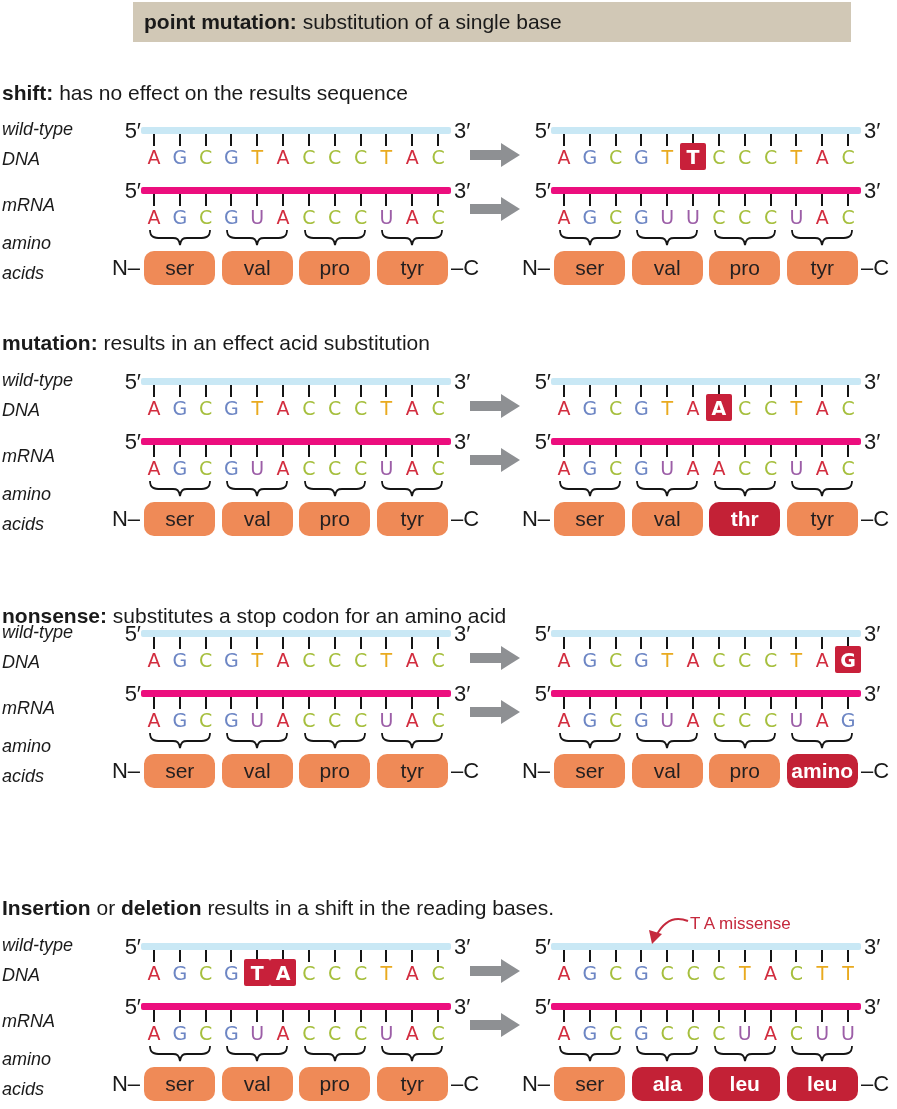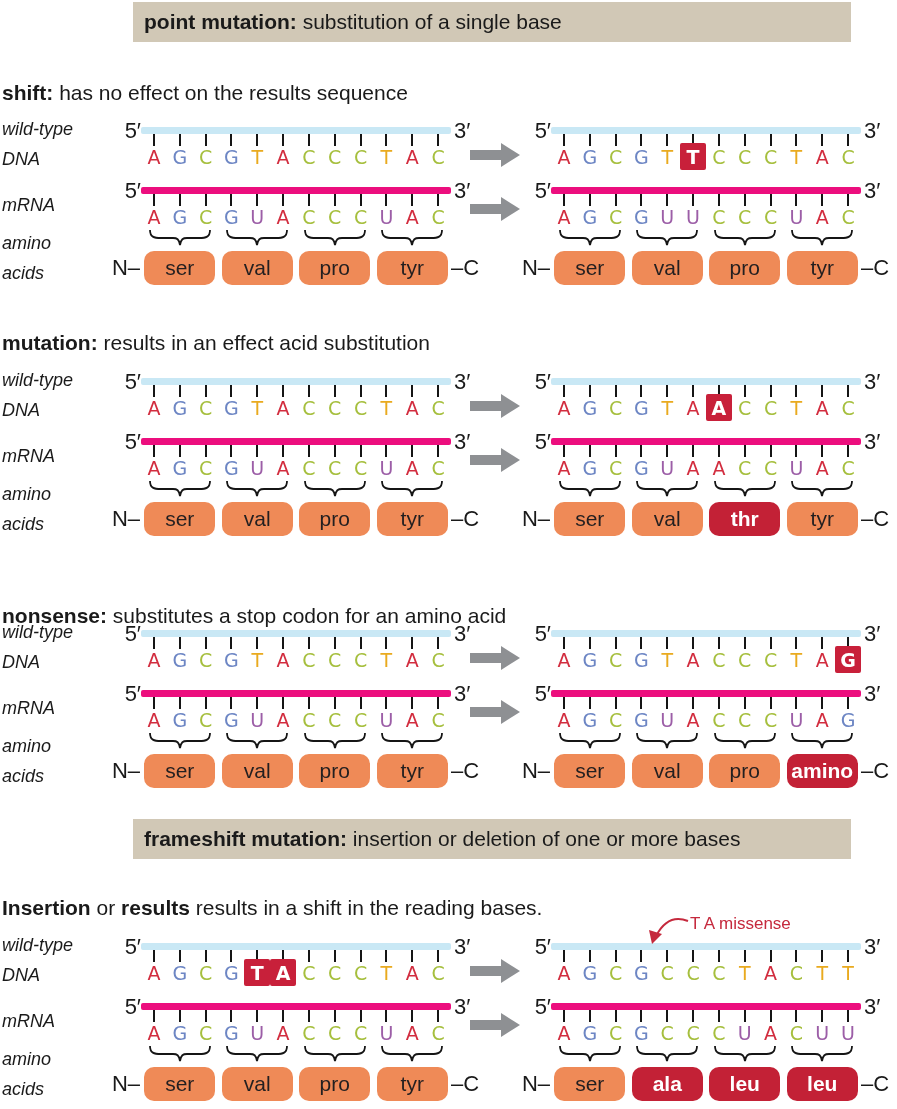--- a/index.html
+++ b/index.html
@@ -51,21 +51,20 @@
   .ta-arrow path{stroke:var(--ann);}
   .ta-arrow polygon{fill:var(--ann);}
 </style>
 </head>
 <body>
 
 <div class="page" style="--banner-bg: #d1c8b6; --ann: #c5293d;">
 
   <div class="banner" id="banner-point"><b>point mutation:</b><span> substitution of a single base</span></div>
 
-  <div class="banner" id="banner-frameshift"><b>frameshift mutation:</b><span> insertion or deletion of one or more bases</span></div>
 
   <div id="sections">
       <div class="heading" style="top: 81px;"><b>shift:</b><span> has no effect on the results sequence</span></div>
       <div class="section" style="top: 127px;">
         <div class="rowlabel" style="top: -10px;">wild-type</div>
         <div class="rowlabel" style="top: 20px;">DNA</div>
         <div class="rowlabel" style="top: 66px;">mRNA</div>
         <div class="rowlabel" style="top: 104px;">amino</div>
         <div class="rowlabel" style="top: 134px;">acids</div>
         <div class="panel" style="left: 104px;">
@@ -1002,21 +1001,21 @@
         </div>
         <div class="arrow" style="left: 470px; top: 16px;"><svg width="50" height="24" viewBox="0 0 50 24">
             <rect x="0" y="7" width="31" height="10" fill="#8e9093"></rect>
             <polygon points="31,0 31,24 50,12" fill="#8e9093"></polygon>
           </svg></div>
         <div class="arrow" style="left: 470px; top: 70px;"><svg width="50" height="24" viewBox="0 0 50 24">
             <rect x="0" y="7" width="31" height="10" fill="#8e9093"></rect>
             <polygon points="31,0 31,24 50,12" fill="#8e9093"></polygon>
           </svg></div>
       </div>
-      <div class="heading" style="top: 896px;"><b>Insertion</b><span> or </span><b>results</b><span> results in a shift in the reading bases.</span></div>
+      <div class="heading" style="top: 896px;"><b>Insertion</b><span> or </span><b>deletion</b><span> results in a shift in the reading bases.</span></div>
       <div class="section" style="top: 943px;">
         <div class="rowlabel" style="top: -10px;">wild-type</div>
         <div class="rowlabel" style="top: 20px;">DNA</div>
         <div class="rowlabel" style="top: 66px;">mRNA</div>
         <div class="rowlabel" style="top: 104px;">amino</div>
         <div class="rowlabel" style="top: 134px;">acids</div>
         <div class="panel" style="left: 104px;">
           <div class="bar" style="top: 0px; background: rgb(201, 232, 245);"></div>
           <div class="ticks" style="top: 7px;">
             <div class="tickcell">

